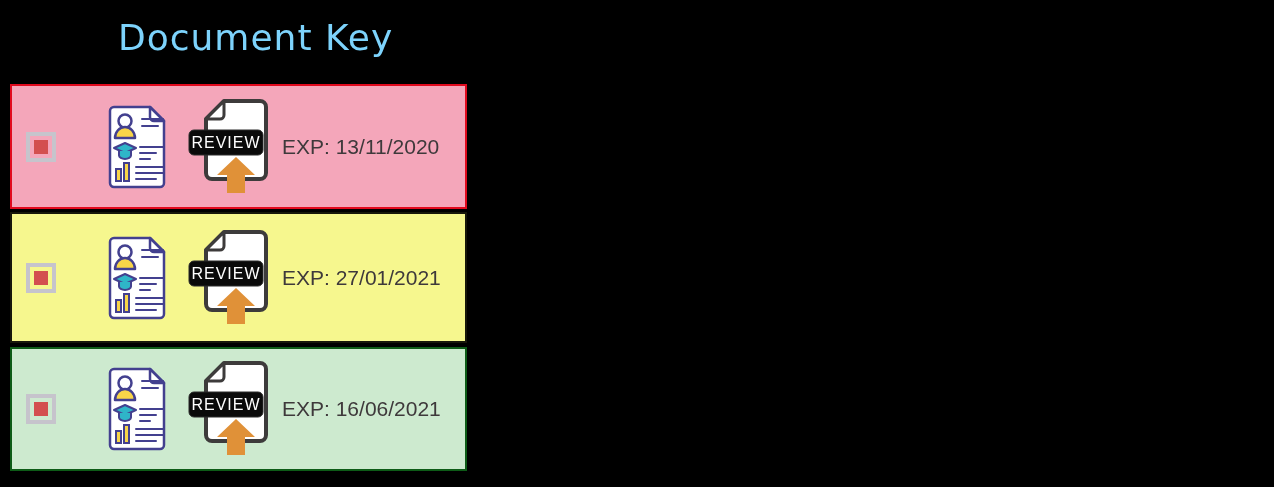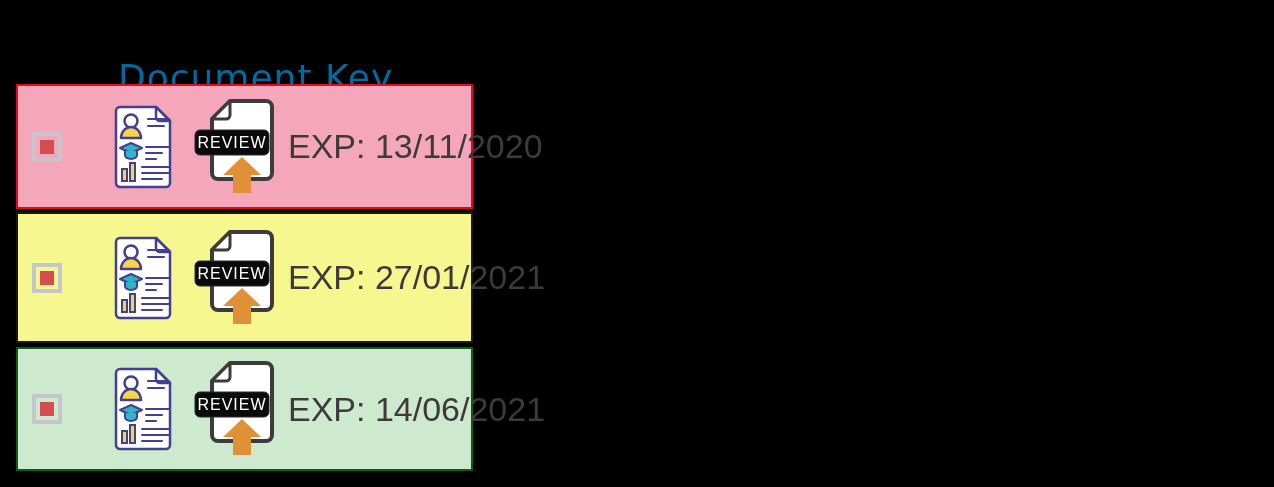--- a/index.html
+++ b/index.html
@@ -6,26 +6,25 @@
   body{
     width:1274px;height:487px;
     background:#000000;
     position:relative;
     overflow:hidden;
     font-family:"DejaVu Sans",sans-serif;
   }
   .page-title{
     position:absolute;left:118px;top:17px;
     font-size:36px;letter-spacing:1px;
-    color:#0369a1;
+    color:#7dd3fc;
     white-space:nowrap;
-    margin-top:40px;
   }
   .row-wrap{
-    position:absolute;left:16px;
+    position:absolute;left:10px;
     display:flex;align-items:center;
   }
   .legend-row{
     box-sizing:border-box;
     width:457px;height:100%;
     border:2px solid #000;
     display:flex;align-items:center;
   }
   .checkbox{
     margin-left:14px;
@@ -35,21 +34,21 @@
     flex:none;
   }
   .checkbox-inner{
     width:14px;height:14px;background:#d34f4f;
   }
   .cv-icon{margin-left:50px;width:64px;height:84px;flex:none;}
   .review-icon{margin-left:18px;width:86px;height:100px;flex:none;}
   .exp-label{
     margin-left:8px;
     font-family:"Liberation Sans",sans-serif;
-    font-size:34px;color:#3e393b;
+    font-size:21px;color:#3e393b;
     white-space:nowrap;
   }
   .row-label{
     margin-left:18px;
     font-size:36px;color:#241b20;
     white-space:nowrap;
   }
 </style>
 </head>
 <body>
@@ -167,15 +166,15 @@
     </span>
     <span class="review-icon">
       <svg viewBox="0 0 86 100" width="86" height="100">
         <path d="M36 4 h36 a6 6 0 0 1 6 6 v66 a6 6 0 0 1 -6 6 H24 a6 6 0 0 1 -6 -6 V22 z" fill="#ffffff" stroke="#3d3b3b" stroke-width="4" stroke-linejoin="round"></path>
         <path d="M36 4 L18 22 h14 a4 4 0 0 0 4 -4 z" fill="#ffffff" stroke="#3d3b3b" stroke-width="3" stroke-linejoin="round"></path>
         <polygon points="48,60 67,78 57,78 57,96 39,96 39,78 29,78" fill="#e09138"></polygon>
         <rect x="1" y="33" width="74" height="25" rx="5" fill="#0a0a0a" stroke="#2a2a2a"></rect>
         <text x="38" y="51" text-anchor="middle" font-size="16" fill="#ffffff" font-family="Liberation Sans, sans-serif" letter-spacing="1">REVIEW</text>
       </svg>
     </span>
-    <span class="exp-label">EXP: 14/06/2021</span>
+    <span class="exp-label">EXP: 16/06/2021</span>
   </div>
 </div>
 
 </body></html>

